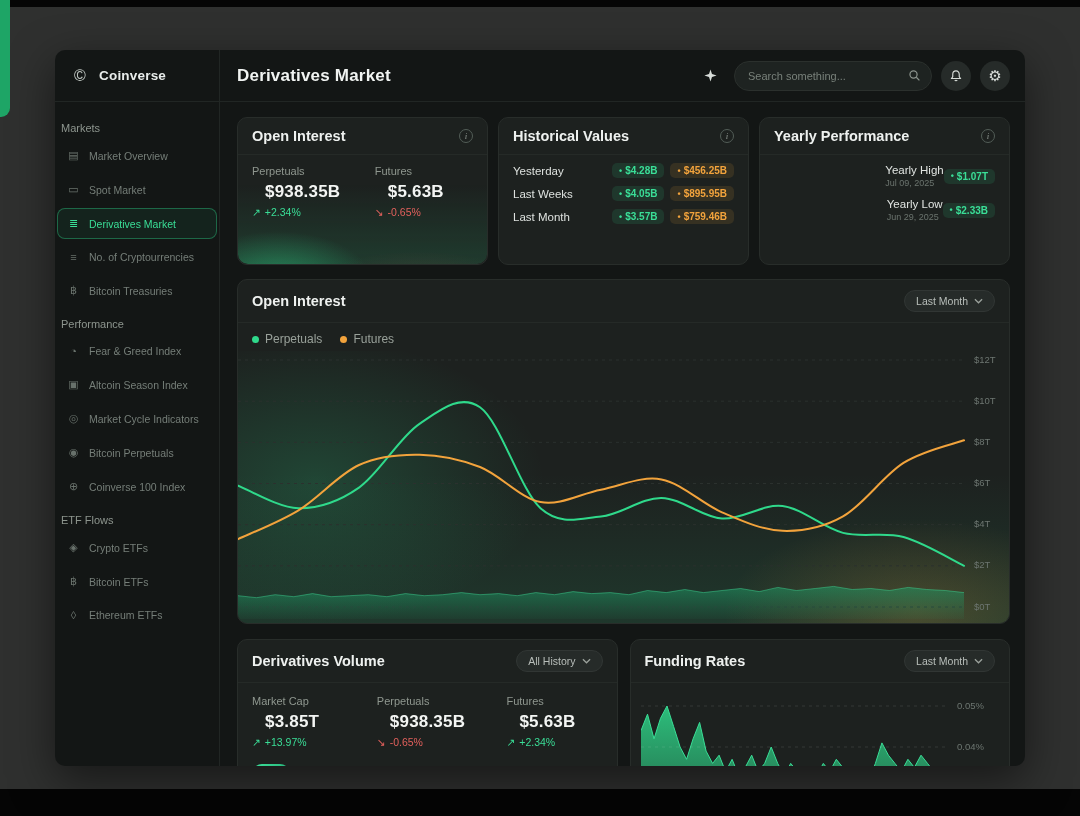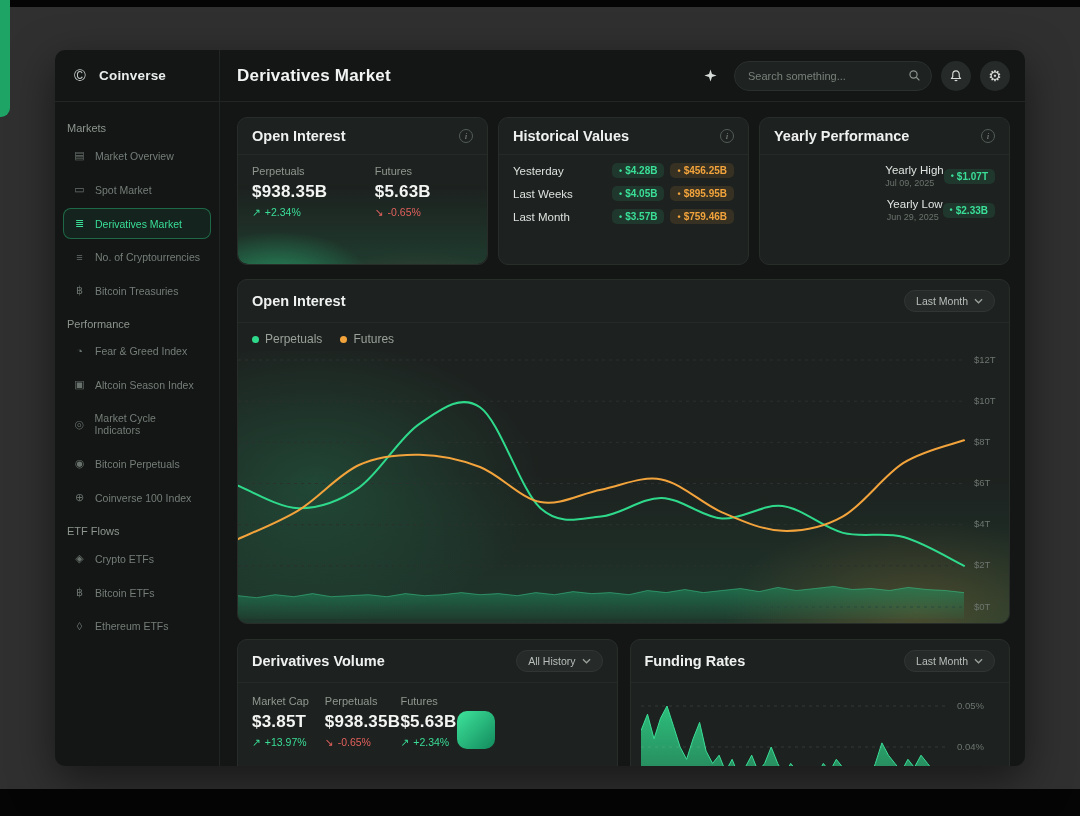--- a/index.html
+++ b/index.html
@@ -8,21 +8,21 @@
   .bezel{position:absolute;left:0;width:100%;background:#050505;z-index:1}
   .bezel.top{top:0;height:7px}
   .bezel.bottom{bottom:0;height:27px}
   .edge-accent{position:absolute;left:0;top:0;width:10px;height:117px;background:#1ea566;border-radius:0 0 9px 0;z-index:3}
   .window{position:absolute;left:55px;top:50px;width:970px;height:716px;background:#131615;border-radius:10px;display:flex;overflow:hidden;z-index:2;box-shadow:0 14px 44px rgba(0,0,0,.5)}
   
   .sidebar{width:165px;flex:0 0 165px;border-right:1px solid #212624;display:flex;flex-direction:column}
   .logo{height:52px;display:flex;align-items:center;gap:9px;padding:0 15px;border-bottom:1px solid #212624;cursor:pointer}
   .logo-mark{width:20px;height:20px;display:flex;align-items:center;justify-content:center;color:#c3cac5;font-size:16px}
   .logo-text{color:#e9edeb;font-size:13.5px;font-weight:700;letter-spacing:.2px}
-  .nav{padding:8px 8px;flex:1;overflow:hidden}
+  .nav{padding:8px 2px;flex:1;overflow:hidden}
   .nav-section-label{font-size:11px;color:#8d958e;margin:12px 4px 6px}
   .nav-item{display:flex;align-items:center;gap:9px;padding:8px 9px;margin:3px 0;border-radius:8px;border:1px solid transparent;color:#757e78;font-size:10.5px;cursor:pointer}
   .nav-item .nav-icon{width:13px;text-align:center;font-size:11px;color:#68716b}
   .nav-item.active{color:#3ade97;background:rgba(47,217,139,.07);border-color:rgba(47,217,139,.38)}
   .nav-item.active .nav-icon{color:#3ade97}
   
   .main{flex:1;display:flex;flex-direction:column;min-width:0}
   .topbar{height:52px;flex:0 0 52px;display:flex;align-items:center;justify-content:space-between;padding:0 15px 0 17px;border-bottom:1px solid #212624}
   .topbar h1{font-size:17px;color:#f1f4f2;font-weight:700;letter-spacing:.2px}
   .actions{display:flex;align-items:flex-end;gap:9px}
@@ -35,21 +35,21 @@
   
   .content{flex:1;padding:15px 15px 0 17px;overflow:hidden}
   .row1{display:flex;gap:10px}
   .card{background:#1d211f;border:1px solid #282d2a;border-radius:10px;position:relative;overflow:hidden}
   .row1 .card{flex:1;height:148px}
   .card-head{display:flex;align-items:center;justify-content:space-between;padding:10px 14px;border-bottom:1px solid #252a27}
   .card-title{font-size:14.5px;font-weight:700;color:#eef1ef}
   .info-icon{width:14px;height:14px;border-radius:50%;border:1px solid #525d57;color:#8d958f;font-size:9px;display:flex;align-items:center;justify-content:center;font-family:"Liberation Serif",serif;font-style:italic;cursor:pointer;flex:0 0 auto}
   .stats-grid{display:grid;grid-template-columns:1.25fr 1fr;padding:10px 14px;position:relative;z-index:1}
   .stat-label{font-size:11px;color:#8f978f}
-  .stat-value{font-size:17px;font-weight:800;color:#f3f5f3;margin:5px 0 4px;letter-spacing:.2px}
+  .stat-value{font-size:17px;font-weight:800;color:#f3f5f3;margin:5px 13px 4px;letter-spacing:.2px}
   .stat-change{font-size:10.5px;display:flex;gap:4px;align-items:center}
   .stat-change.up{color:#3ade97}
   .stat-change.down{color:#e2605c}
   .oi-glow{position:absolute;inset:0;pointer-events:none;border-radius:inherit;background:radial-gradient(130px 70px at 16% 112%,rgba(47,217,139,.5),transparent 72%),radial-gradient(160px 60px at 72% 120%,rgba(226,96,92,.16),transparent 70%),linear-gradient(to top,rgba(47,217,139,.14),transparent 55%)}
   .hv-rows,.yp-rows{padding:4px 0}
   .hv-row{display:flex;align-items:center;justify-content:space-between;padding:4px 14px}
   .hv-label{font-size:11.5px;color:#dde1de}
   .hv-badges{display:flex;gap:6px}
   .badge{font-size:10px;font-weight:600;padding:2px 7px;border-radius:5px;display:flex;align-items:center;gap:3px}
   .badge .bdot{font-size:9px}
@@ -61,21 +61,21 @@
   .chart-card{margin-top:14px}
   .pill{display:flex;align-items:center;gap:6px;background:#262b29;border:1px solid #313634;color:#b8beba;font-size:10.5px;padding:4px 11px;border-radius:999px;cursor:pointer;white-space:nowrap}
   .pill .chev{display:flex;color:#9aa19b}
   .legend{display:flex;gap:18px;padding:9px 14px 5px}
   .legend-item{display:flex;align-items:center;gap:6px;font-size:12px;color:#99a19a;cursor:pointer}
   .legend-dot{width:7px;height:7px;border-radius:50%}
   .oi-chart-wrap{height:272px;position:relative;background:radial-gradient(48% 85% at 10% 48%,rgba(47,217,139,.20),transparent 62%),radial-gradient(38% 52% at 88% 96%,rgba(242,163,60,.20),transparent 66%),linear-gradient(180deg,rgba(19,22,21,0) 45%,rgba(47,217,139,.12) 100%)}
   svg{display:block}
   .row3{display:flex;gap:12px;margin-top:15px}
   .row3 .card{flex:1;height:215px}
-  .dv-body{padding:12px 14px;display:flex;flex-direction:row}
+  .dv-body{padding:12px 14px;display:flex;flex-direction:column}
   .dv-stats{display:grid;grid-template-columns:1.3fr 1.35fr 1fr}
   .coin-logo{width:38px;height:38px;border-radius:10px;margin-top:16px;background:linear-gradient(135deg,#3ee49c,#128a5c)}
   .fr-wrap{padding:6px 0 0 10px}
 </style>
 </head>
 <body>
 
 <div class="bezel top"></div>
 <div class="bezel bottom"></div>
 <div class="edge-accent"></div>

